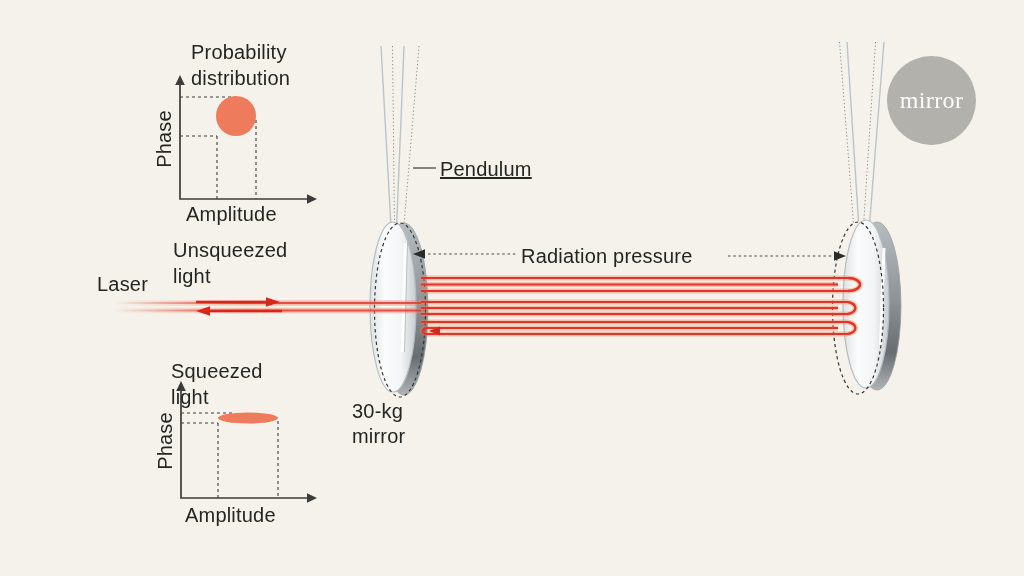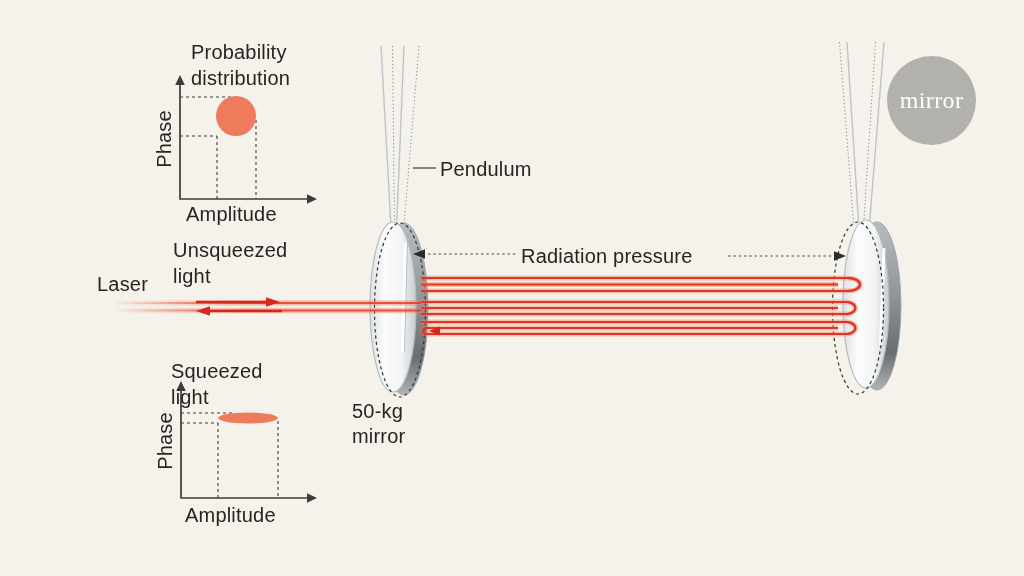--- a/index.html
+++ b/index.html
@@ -145,21 +145,21 @@
   <div class="lbl rot" style="position:absolute;left:123px;top:127px;">Phase</div>
   <div class="lbl center" style="left:186px;top:201px;width:120px;">Amplitude</div>
 
   <div class="lbl" style="left:97px;top:271px;">Laser</div>
   <div class="lbl center" style="left:173px;top:237px;width:130px;">Unsqueezed light</div>
   <div class="lbl center" style="left:171px;top:318px;width:130px;margin-top:40px;">Squeezed light</div>
 
   <div class="lbl rot" style="position:absolute;left:124px;top:429px;">Phase</div>
   <div class="lbl center" style="left:185px;top:502px;width:120px;">Amplitude</div>
 
-  <div class="lbl" style="left:440px;top:156px;">Pendulum</div>
+  <div class="lbl" style="left:440px;top:156px;text-decoration:underline;">Pendulum</div>
   <div class="lbl center" style="left:521px;top:243px;width:201px;">Radiation pressure</div>
-  <div class="lbl center" style="left:352px;top:399px;width:82px;line-height:25px;">50-kg mirror</div>
+  <div class="lbl center" style="left:352px;top:399px;width:82px;line-height:25px;">30-kg mirror</div>
 
   <div class="nature-badge">
     <span>mirror</span>
   </div>
 
 </div>
 
 </body></html>

